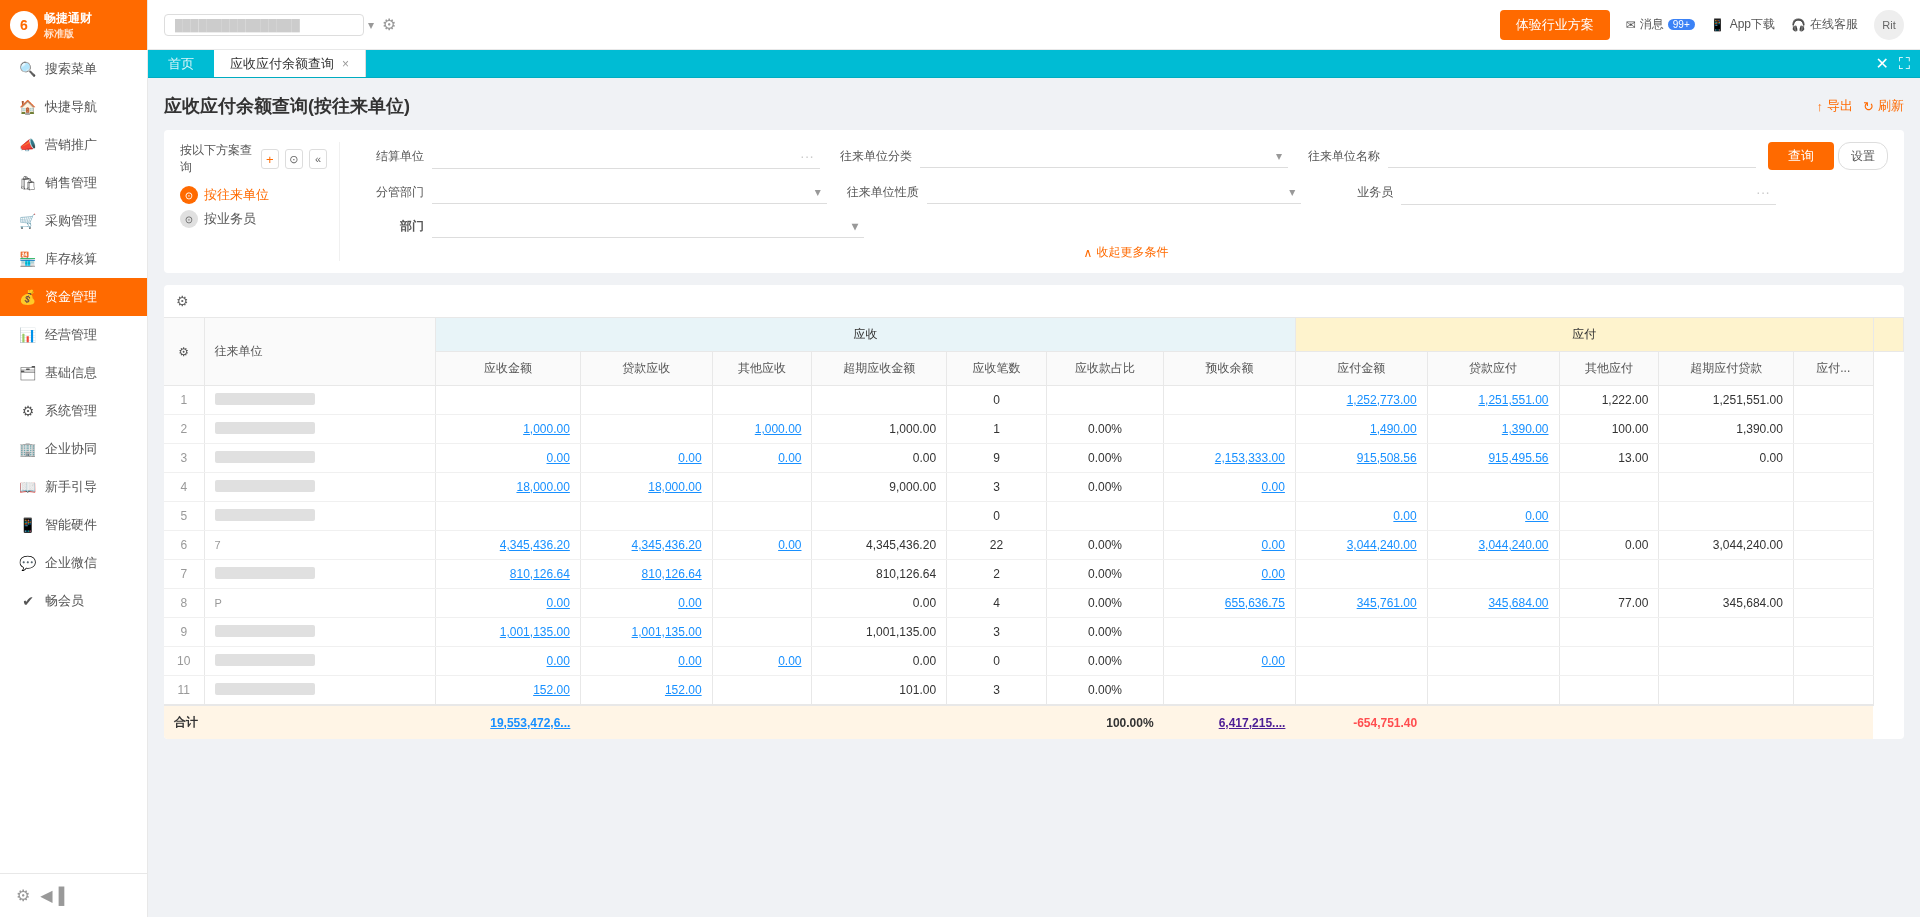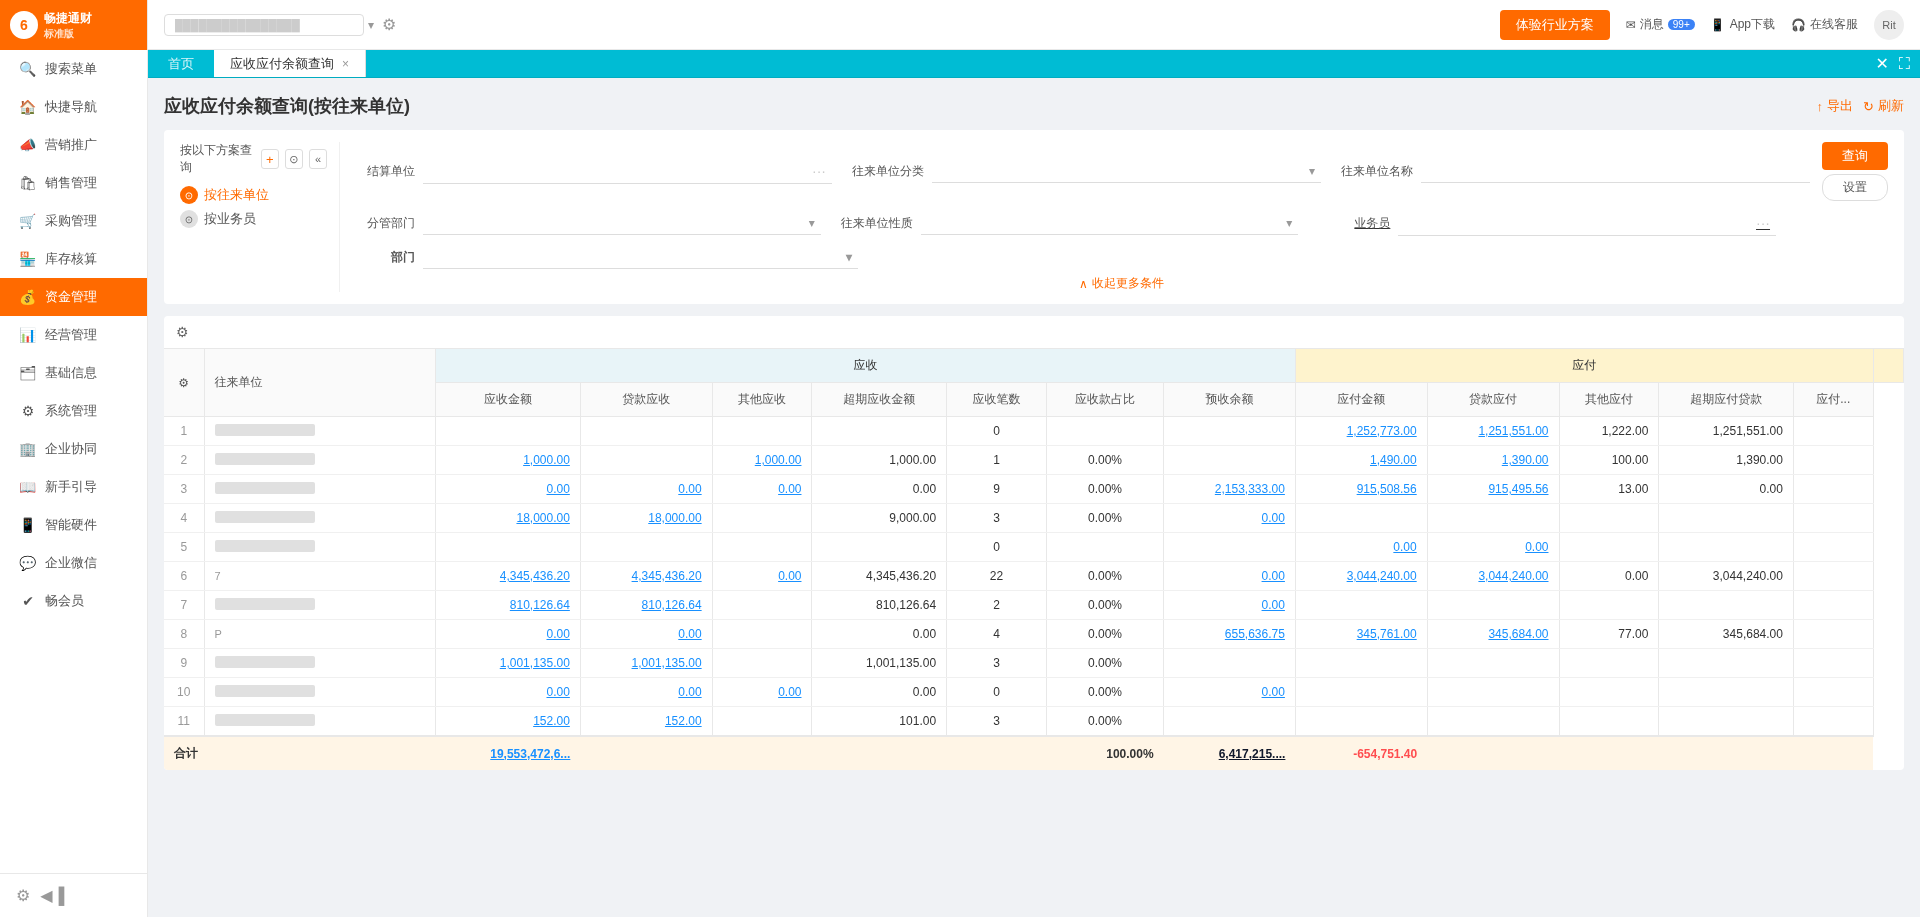--- a/index.html
+++ b/index.html
@@ -190,21 +190,21 @@
             <span>导出</span>
           </button>
           <button class="btn-action">
             <span>↻</span>
             <span>刷新</span>
           </button>
         </div>
       </div>
 
       <div style="background:#fff;border-radius:4px;padding:12px 16px;margin-bottom:12px;">
-        <div style="display:flex;gap:15px;">
+        <div style="display:flex;gap:24px;">
 
           <div style="width:160px;flex-shrink:0;border-right:1px solid #f0f0f0;padding-right:12px;">
             <div style="display:flex;align-items:center;gap:6px;margin-bottom:10px;">
               <span style="font-size:12px;color:#555;">按以下方案查询</span>
               <span style="width:20px;height:20px;border:1px solid #ddd;border-radius:3px;display:inline-flex;align-items:center;justify-content:center;cursor:pointer;font-size:13px;color:#ff6a00;">+</span>
               <span style="width:20px;height:20px;border:1px solid #ddd;border-radius:3px;display:inline-flex;align-items:center;justify-content:center;cursor:pointer;font-size:11px;color:#666;">⊙</span>
               <span style="width:20px;height:20px;border:1px solid #ddd;border-radius:3px;display:inline-flex;align-items:center;justify-content:center;cursor:pointer;font-size:11px;color:#666;">«</span>
             </div>
             <div style="display:flex;align-items:center;gap:6px;margin-bottom:6px;cursor:pointer;">
               <span style="width:18px;height:18px;border-radius:50%;background:#ff6a00;color:#fff;display:inline-flex;align-items:center;justify-content:center;font-size:10px;flex-shrink:0;">⊙</span>
@@ -228,40 +228,40 @@
               <div style="flex:1;display:flex;align-items:center;">
                 <span style="font-size:12px;color:#555;white-space:nowrap;margin-right:8px;width:80px;text-align:right;">往来单位分类</span>
                 <div style="flex:1;border-bottom:1px solid #ddd;padding:4px 6px;display:flex;justify-content:flex-end;">
                   <span style="color:#999;font-size:12px;">▾</span>
                 </div>
               </div>
               <div style="flex:1;display:flex;align-items:center;">
                 <span style="font-size:12px;color:#555;white-space:nowrap;margin-right:8px;width:80px;text-align:right;">往来单位名称</span>
                 <input style="flex: 1 1 0%; border-top: none; border-right: none; border-left: none; border-image: initial; border-bottom: 1px solid rgb(221, 221, 221); padding: 4px 6px; font-size: 12px; outline: none;" type="text">
               </div>
-              <div style="display:flex;flex-direction:column;gap:4px;">
+              <div style="display:flex;flex-direction:row;gap:4px;">
                 <button style="background:#ff6a00;color:#fff;border:none;padding:5px 20px;border-radius:4px;cursor:pointer;font-size:13px;">查询</button>
                 <button style="background:#fff;color:#555;border:1px solid #ddd;padding:4px 12px;border-radius:12px;cursor:pointer;font-size:12px;">设置</button>
               </div>
             </div>
 
             <div style="display:flex;gap:12px;margin-bottom:10px;align-items:center;">
               <div style="flex:1;display:flex;align-items:center;">
                 <span style="font-size:12px;color:#555;white-space:nowrap;margin-right:8px;width:60px;text-align:right;">分管部门</span>
                 <div style="flex:1;border-bottom:1px solid #ddd;padding:4px 6px;display:flex;justify-content:flex-end;">
                   <span style="color:#999;font-size:12px;">▾</span>
                 </div>
               </div>
               <div style="flex:1;display:flex;align-items:center;">
                 <span style="font-size:12px;color:#555;white-space:nowrap;margin-right:8px;width:80px;text-align:right;">往来单位性质</span>
                 <div style="flex:1;border-bottom:1px solid #ddd;padding:4px 6px;display:flex;justify-content:flex-end;">
                   <span style="color:#999;font-size:12px;">▾</span>
                 </div>
               </div>
-              <div style="flex:1;display:flex;align-items:center;text-decoration:underline;">
+              <div style="flex:1;display:flex;align-items:center;">
                 <span style="font-size:12px;color:#555;white-space:nowrap;margin-right:8px;width:80px;text-align:right;">业务员</span>
                 <div style="flex:1;border-bottom:1px solid #ddd;padding:4px 6px;display:flex;justify-content:flex-end;">
                   <span style="color:#ccc;font-size:14px;">···</span>
                 </div>
               </div>
               <div style="width:100px;"></div>
             </div>
 
             <div style="display:flex;gap:12px;margin-bottom:4px;align-items:center;font-weight:bold;">
               <div style="flex:0 0 calc(33.33% - 8px);display:flex;align-items:center;">
@@ -489,21 +489,21 @@
               </tbody>
             <tfoot>
               <tr>
                 <td colspan="2" class="td-label">合计</td>
                 <td class="td-val"><a href="#" style="color:#1890ff;margin-top:40px;">19,553,472,6...</a></td>
                 <td></td>
                 <td></td>
                 <td></td>
                 <td></td>
                 <td class="td-val">100.00%</td>
-                <td class="td-val"><a href="#" style="color:#0f172a;">6,417,215....</a></td>
+                <td class="td-val"><a href="#" style="color:#4c1d95;">6,417,215....</a></td>
                 <td class="td-negative">-654,751.40</td>
                 <td></td>
                 <td></td>
                 <td></td>
                 <td></td>
               </tr>
             </tfoot>
           </table>
         </div>
       </div>

